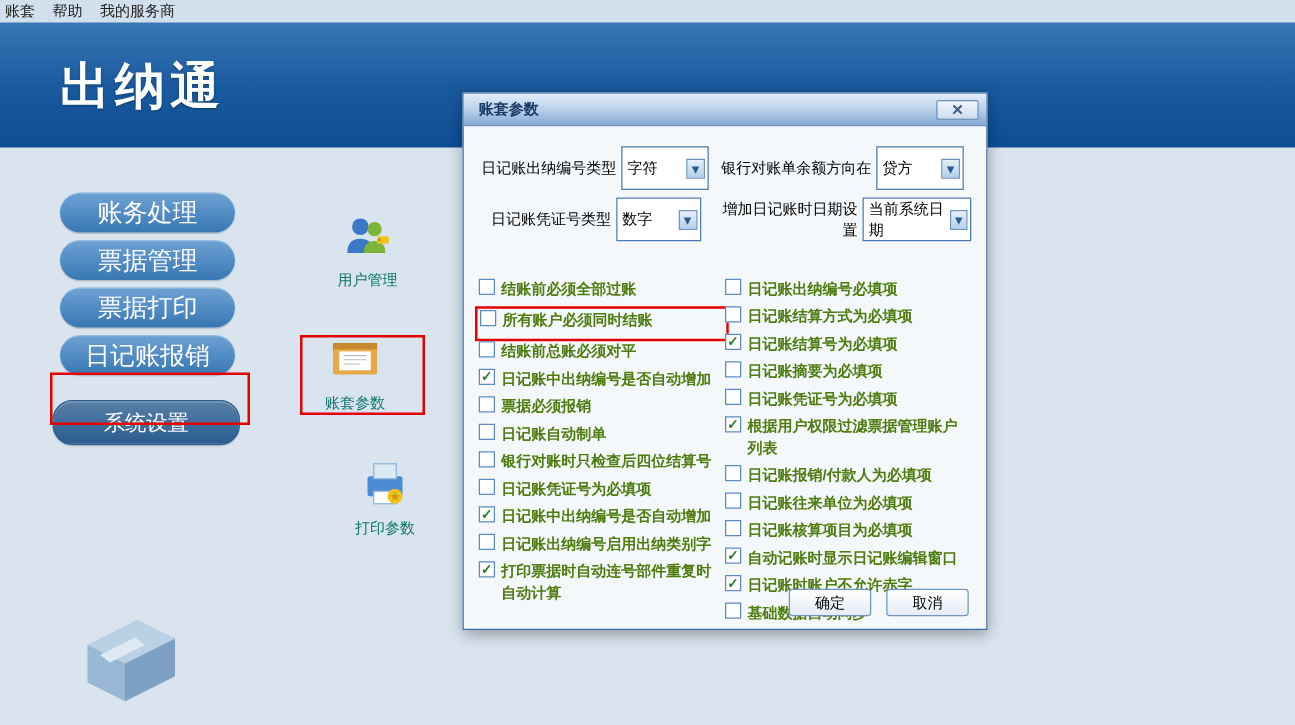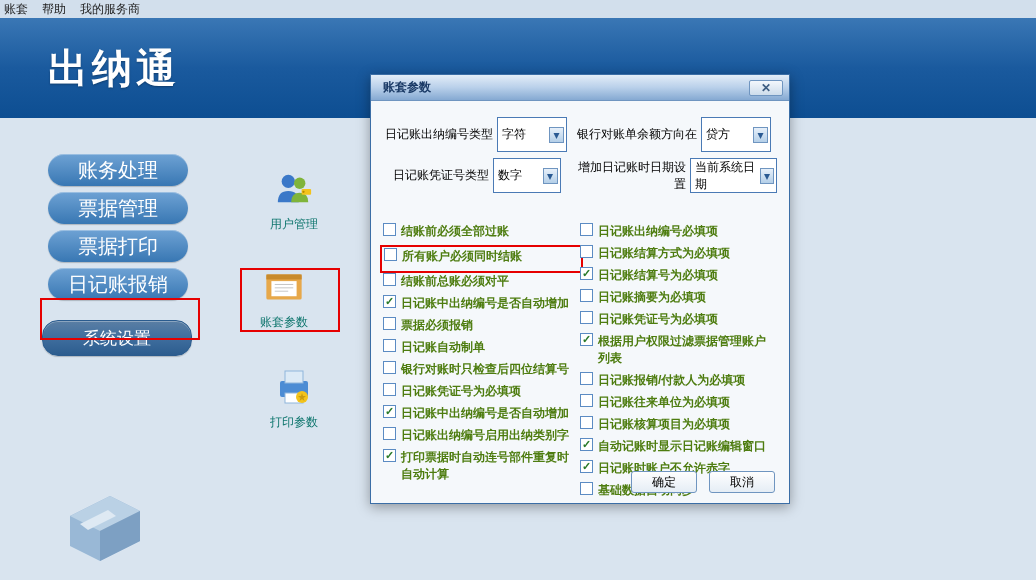--- a/index.html
+++ b/index.html
@@ -238,21 +238,21 @@
           <rect x="4" y="6" width="42" height="6" fill="#c88a2c"></rect>
           <rect x="10" y="14" width="30" height="18" fill="#fff"></rect>
           <line x1="14" y1="18" x2="36" y2="18" stroke="#bbb"></line>
           <line x1="14" y1="22" x2="36" y2="22" stroke="#bbb"></line>
           <line x1="14" y1="26" x2="30" y2="26" stroke="#bbb"></line>
         </svg>
       </div>
       <div>账套参数</div>
     </div>
 
-    <div class="tile" style="left:70px; top:248px;">
+    <div class="tile" style="left:84px; top:248px;">
       <div class="iconbox icon-print">
         <svg viewBox="0 0 40 40">
           <rect x="6" y="14" width="28" height="16" rx="2" fill="#4c8cd4"></rect>
           <rect x="11" y="4" width="18" height="12" fill="#dceaf6" stroke="#8fb5db"></rect>
           <rect x="11" y="26" width="18" height="10" fill="#fff" stroke="#8fb5db"></rect>
           <circle cx="28" cy="30" r="6" fill="#f3c31b"></circle>
           <path d="M28 26 L29 29 L32 29 L29.5 31 L30.5 34 L28 32 L25.5 34 L26.5 31 L24 29 L27 29 Z" fill="#c99c0f"></path>
         </svg>
       </div>
       <div>打印参数</div>

